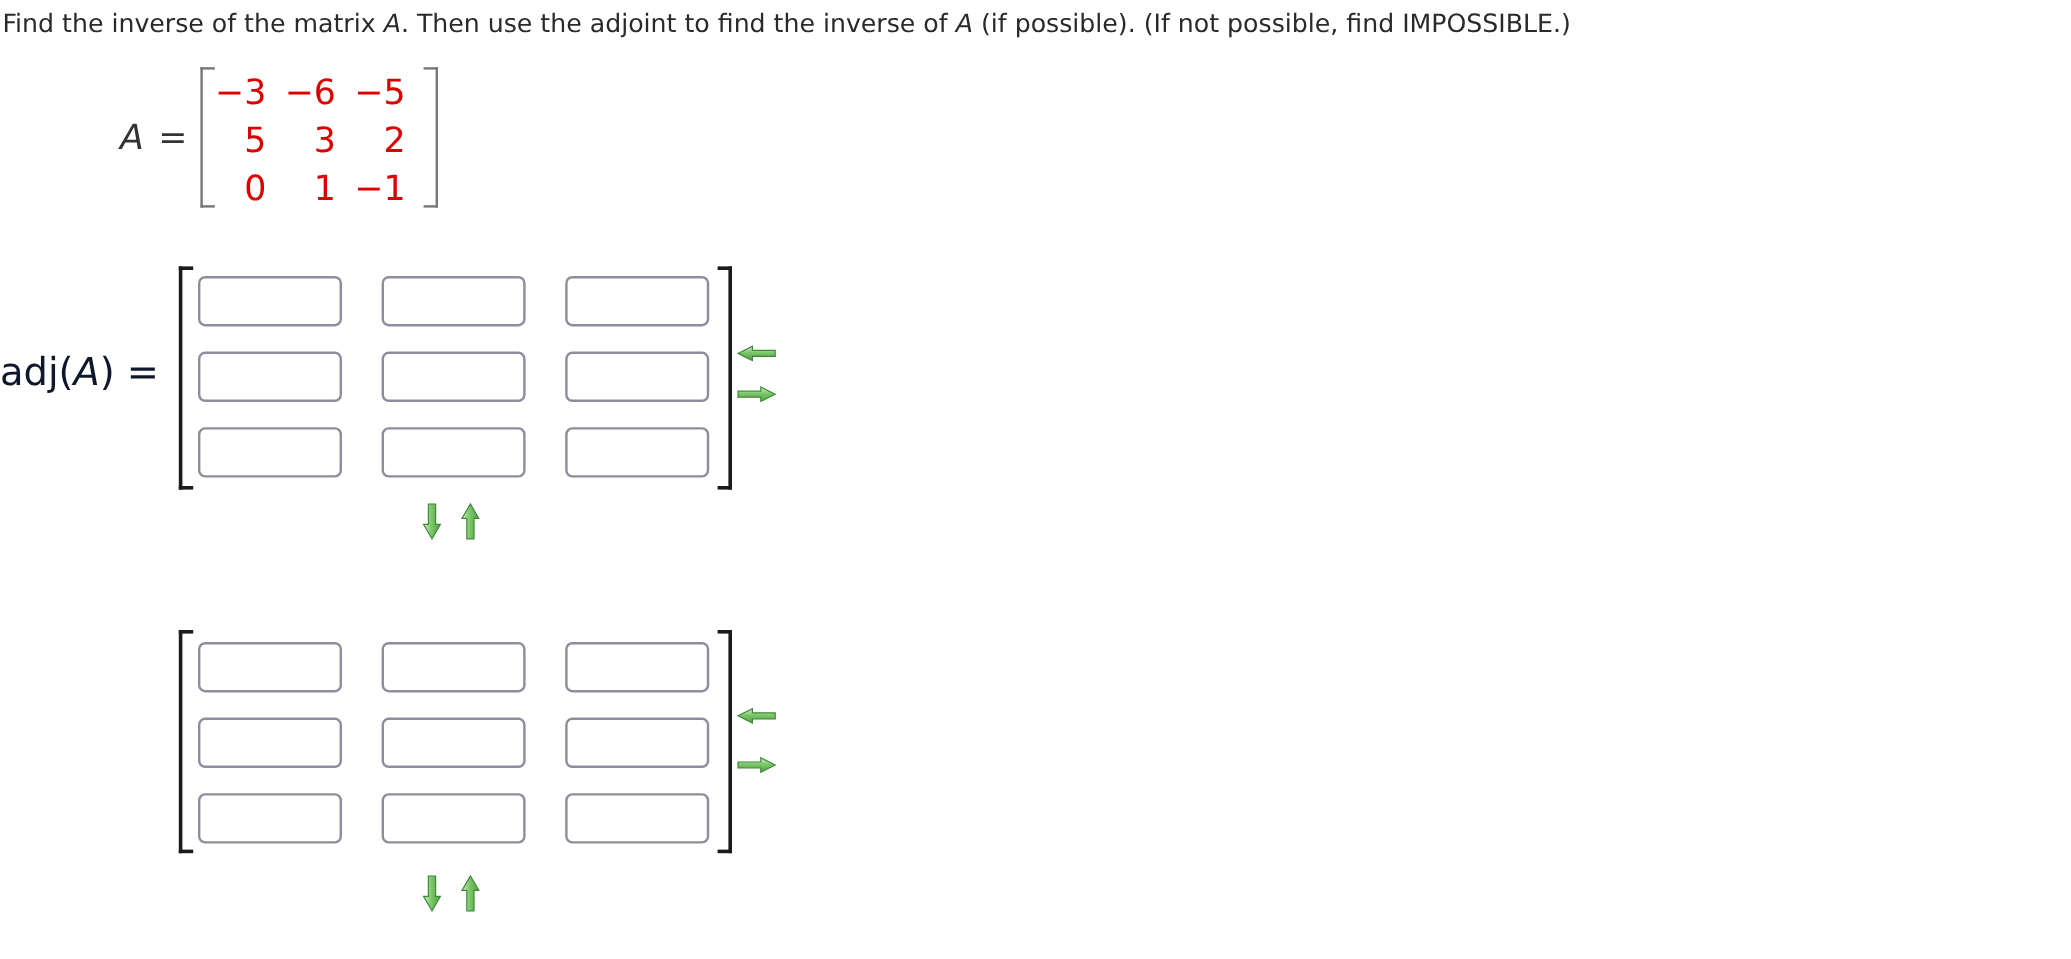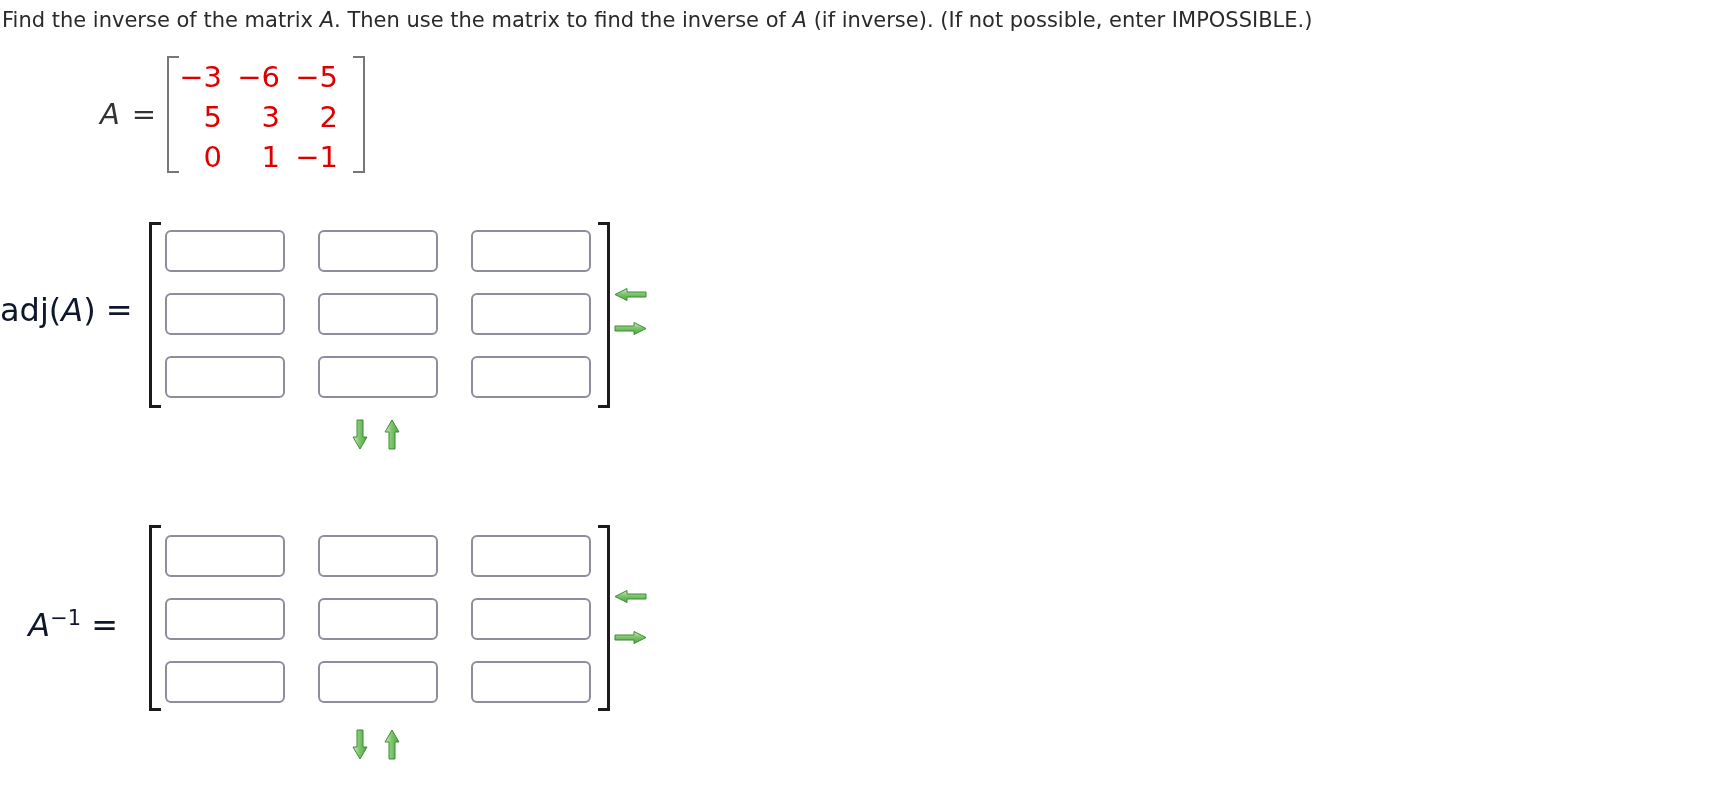--- a/index.html
+++ b/index.html
@@ -77,21 +77,21 @@
     <linearGradient id="agv" x1="0" y1="0" x2="1" y2="0">
       <stop offset="0" stop-color="#d9efcc"></stop>
       <stop offset="0.45" stop-color="#7cc66b"></stop>
       <stop offset="1" stop-color="#53a244"></stop>
     </linearGradient>
   </defs>
 </svg>
 
 <div class="page">
 
-  <div class="statement"><span>Find the inverse of the matrix </span><i>A</i><span>. Then use the matrix to find the inverse of </span><i>A</i><span> (if inverse). (If not possible, enter IMPOSSIBLE.)</span></div>
+  <div class="statement"><span>Find the inverse of the matrix </span><i>A</i><span>. Then use the adjoint to find the inverse of </span><i>A</i><span> (if possible). (If not possible, find IMPOSSIBLE.)</span></div>
 
   <div class="mAlabel"><i>A</i><span class="eq">=</span></div>
 
   <div class="brk brk-l-gray" style="left:167px;top:56px;height:117px;"></div>
   <div class="brk brk-r-gray" style="left:353px;top:56px;height:117px;"></div>
 
   <div class="mAgrid">
     <span class="mAcell">−3</span>
     <span class="mAcell">−6</span>
     <span class="mAcell">−5</span>
@@ -134,21 +134,20 @@
     <svg width="16" height="31" viewBox="0 0 16 31">
         <polygon points="5,1 11,1 11,18 15,18 8,30 1,18 5,18" fill="url(#agv)" stroke="#3c8a33" stroke-width="1"></polygon>
       </svg>
   </span>
   <span class="arrow-btn" style="left:384px;top:419px;">
     <svg width="16" height="31" viewBox="0 0 16 31">
         <polygon points="5,30 11,30 11,13 15,13 8,1 1,13 5,13" fill="url(#agv)" stroke="#3c8a33" stroke-width="1"></polygon>
       </svg>
   </span>
 
-  <div class="mlabel" style="top:598px;width:118px;"><i>A</i><span class="msup">−1</span><span class="eq">=</span></div>
 
   <div class="brk brk-l-dark" style="left:149px;top:525px;height:186px;"></div>
   <div class="brk brk-r-dark" style="left:598px;top:525px;height:186px;"></div>
 
   <div class="agrid" style="left:165px;top:535px;">
     <input class="cellbox" type="text" value="" style="">
     <input class="cellbox" type="text" value="" style="">
     <input class="cellbox" type="text" value="" style="">
     <input class="cellbox" type="text" value="" style="">
     <input class="cellbox" type="text" value="" style="">

